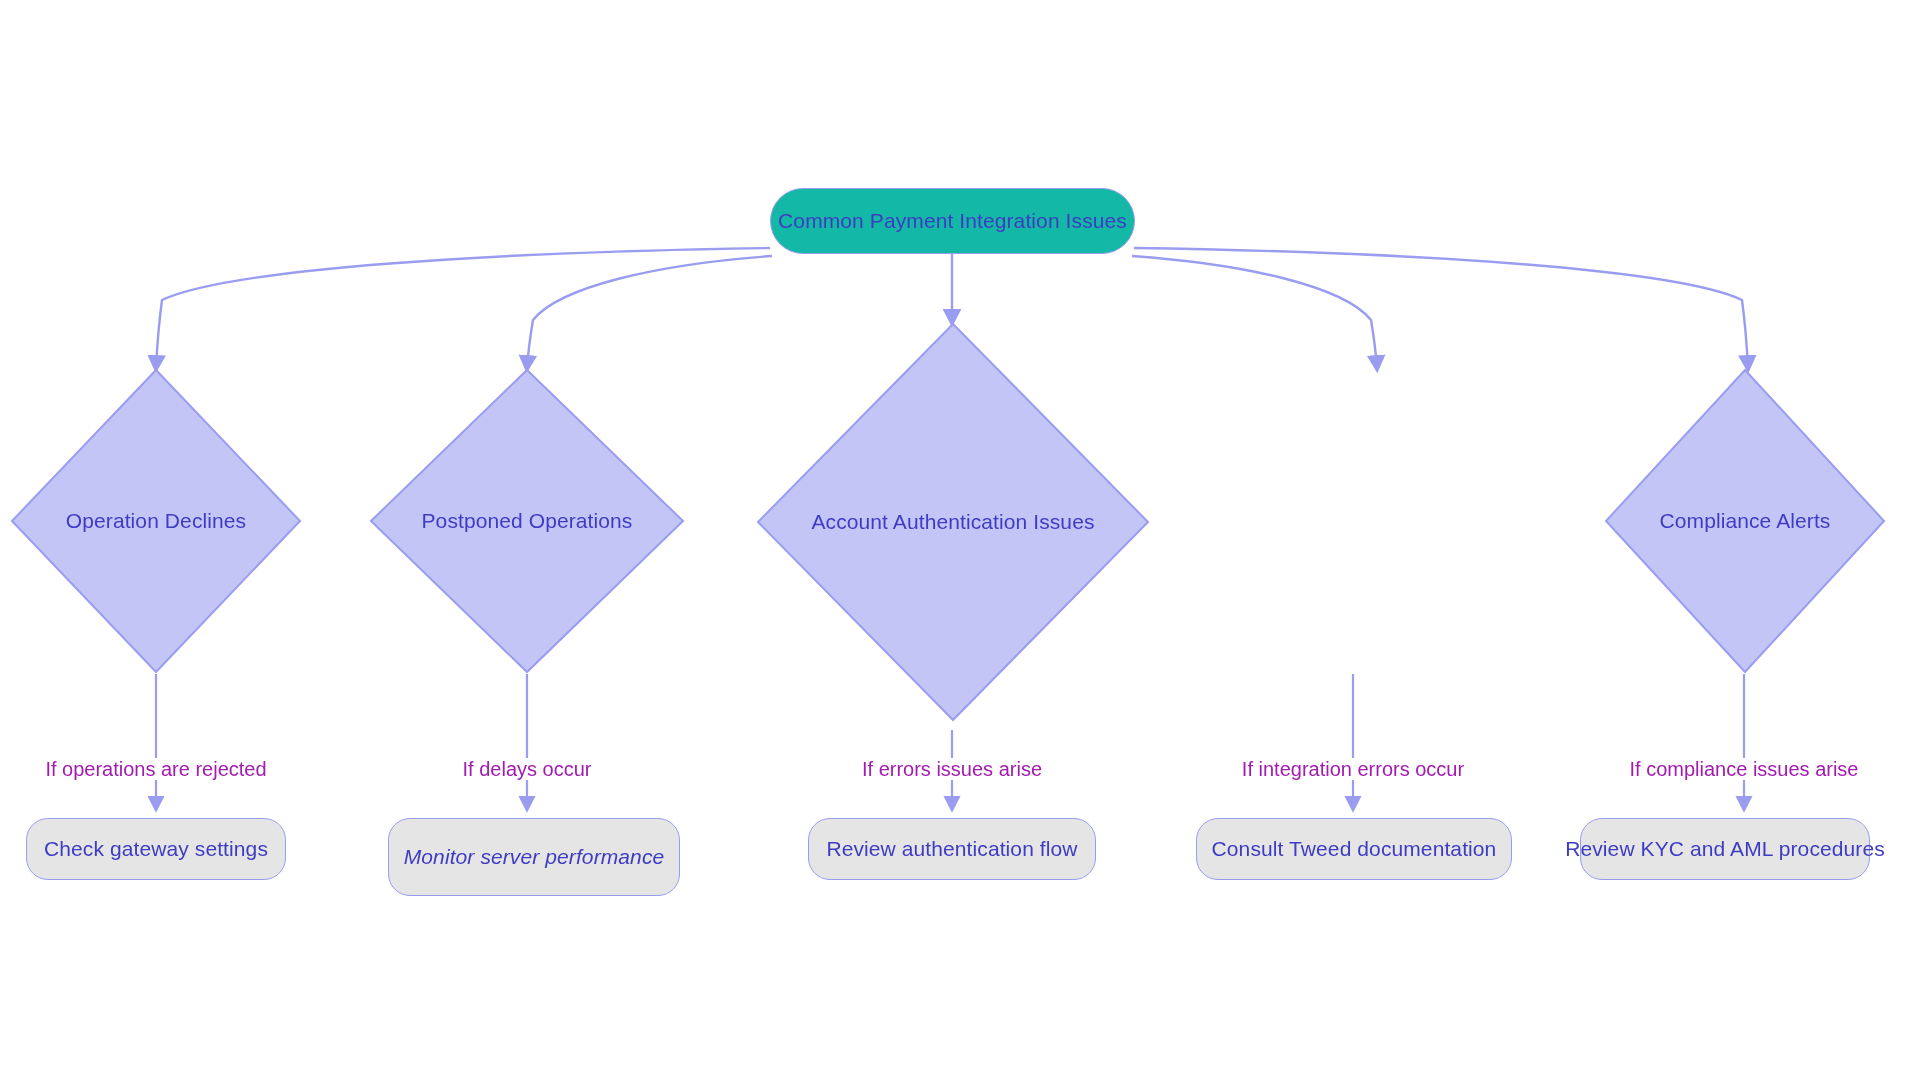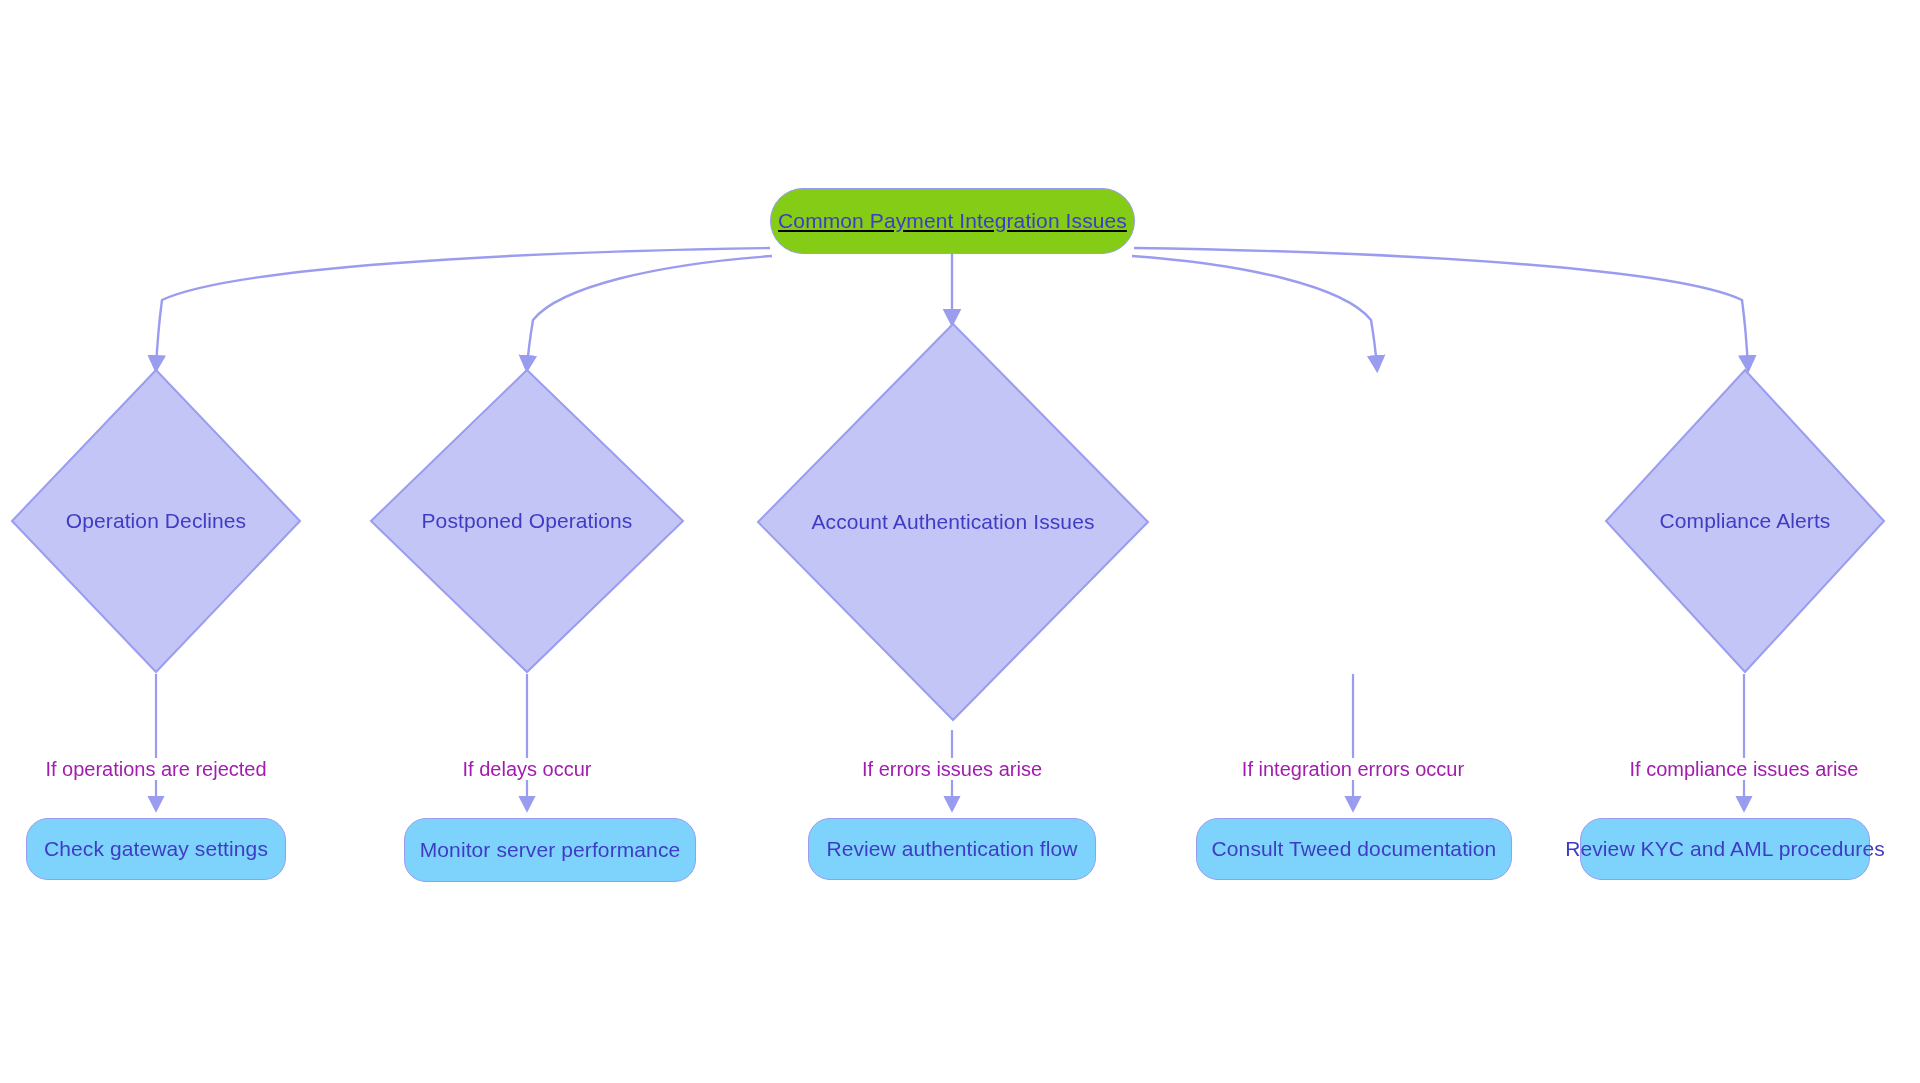--- a/index.html
+++ b/index.html
@@ -37,27 +37,26 @@
   }
   .node-label {
     color: #3f3cc4;
     font-size: 21px;
     line-height: 1.25;
     letter-spacing: 0.1px;
     white-space: nowrap;
     user-select: none;
   }
   .pill {
-    background: #84cc16;
+    background: #14b8a6;
     border: 1.6px solid #9a9cf0;
     border-radius: 999px;
-    text-decoration: underline;
   }
   .rounded {
-    background: #7dd3fc;
+    background: #e5e5e5;
     border: 1.6px solid #9a9cf0;
     border-radius: 22px;
   }
   .diamond-wrap {
     position: absolute;
   }
   .diamond-shape {
     position: absolute;
     left: 0;
     top: 0;
@@ -159,21 +158,21 @@
   <div class="edge-label" style="left:156px; top:769px;">If operations are rejected</div>
   <div class="edge-label" style="left:527px; top:769px;">If delays occur</div>
   <div class="edge-label" style="left:952px; top:769px;">If errors issues arise</div>
   <div class="edge-label" style="left:1353px; top:769px;">If integration errors occur</div>
   <div class="edge-label" style="left:1744px; top:769px;">If compliance issues arise</div>
 
   <div class="node rounded" style="left:26px; top:818px; width:260px; height:62px;">
     <span class="node-label">Check gateway settings</span>
   </div>
 
-  <div class="node rounded" style="left:404px; top:818px; width:292px; height:64px;">
+  <div class="node rounded" style="left:388px; top:818px; width:292px; height:78px;font-style:italic;">
     <span class="node-label">Monitor server performance</span>
   </div>
 
   <div class="node rounded" style="left:1196px; top:818px; width:316px; height:62px;">
     <span class="node-label">Consult Tweed documentation</span>
   </div>
 
   <div class="node rounded" style="left:808px; top:818px; width:288px; height:62px;">
     <span class="node-label">Review authentication flow</span>
   </div>

